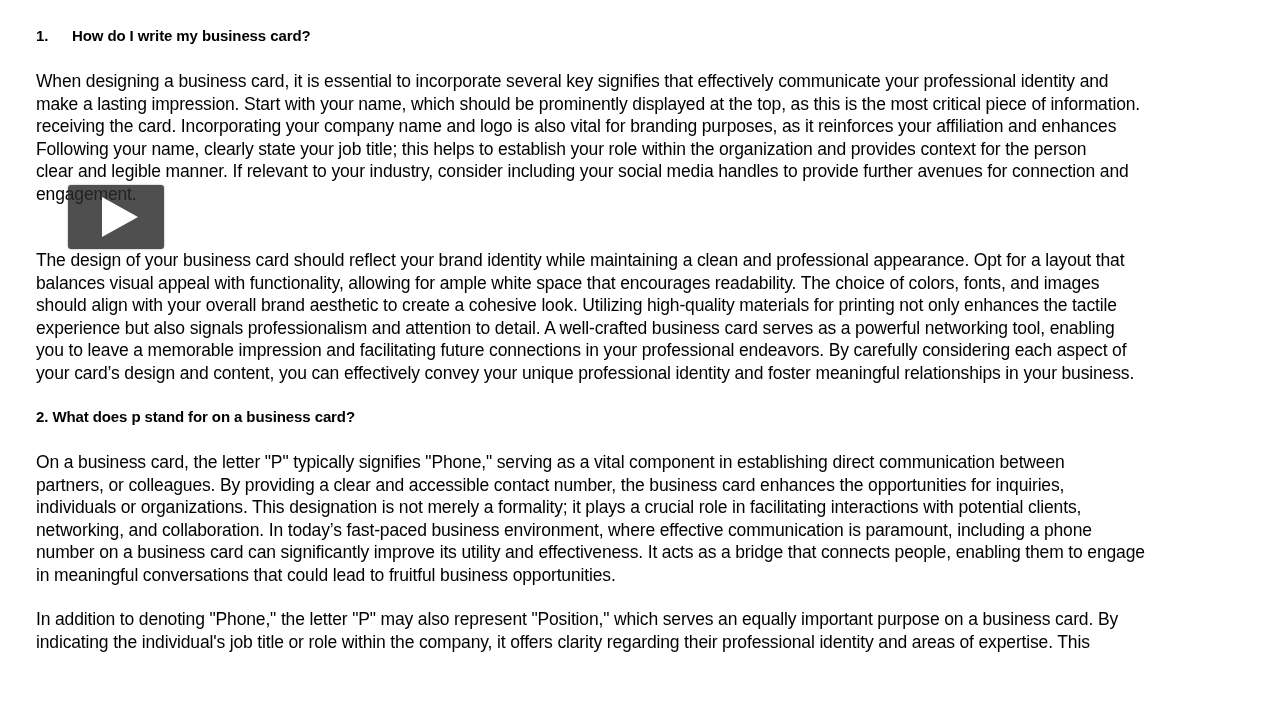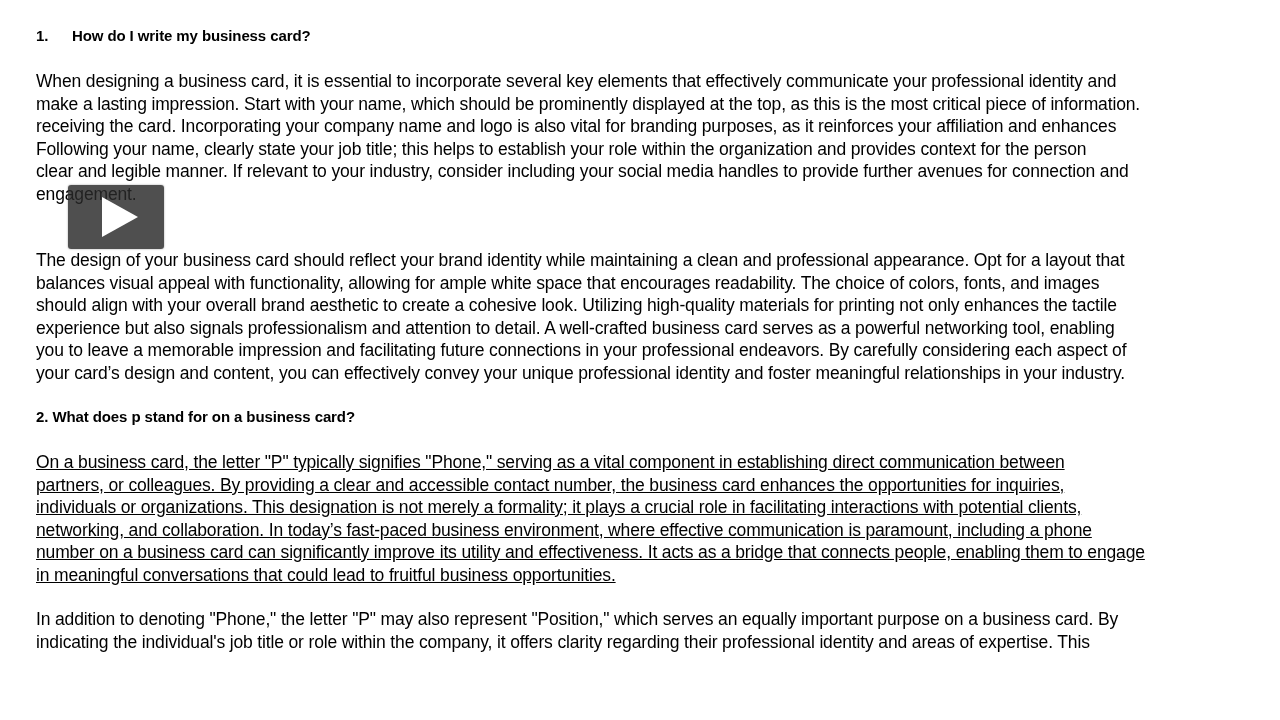--- a/index.html
+++ b/index.html
@@ -65,42 +65,42 @@
 </head>
 <body>
 
 <div class="page">
 
   <div class="heading" style="top:25px;">
     <span class="num">1.</span><span>How do I write my business card?</span>
   </div>
 
   <div class="para" style="top:70px;">
-    <span class="line">When designing a business card, it is essential to incorporate several key elements that effectively communicate your professional identity and</span>
+    <span class="line">When designing a business card, it is essential to incorporate several key signifies that effectively communicate your professional identity and</span>
     <span class="line">make a lasting impression. Start with your name, which should be prominently displayed at the top, as this is the most critical piece of information.</span>
     <span class="line">receiving the card. Incorporating your company name and logo is also vital for branding purposes, as it reinforces your affiliation and enhances</span>
     <span class="line">Following your name, clearly state your job title; this helps to establish your role within the organization and provides context for the person</span>
     <span class="line">clear and legible manner. If relevant to your industry, consider including your social media handles to provide further avenues for connection and</span>
     <span class="line">engagement.</span>
   </div>
 
   <div class="para" style="top:249px;">
     <span class="line">The design of your business card should reflect your brand identity while maintaining a clean and professional appearance. Opt for a layout that</span>
     <span class="line">balances visual appeal with functionality, allowing for ample white space that encourages readability. The choice of colors, fonts, and images</span>
     <span class="line">should align with your overall brand aesthetic to create a cohesive look. Utilizing high-quality materials for printing not only enhances the tactile</span>
     <span class="line">experience but also signals professionalism and attention to detail. A well-crafted business card serves as a powerful networking tool, enabling</span>
     <span class="line">you to leave a memorable impression and facilitating future connections in your professional endeavors. By carefully considering each aspect of</span>
-    <span class="line">your card’s design and content, you can effectively convey your unique professional identity and foster meaningful relationships in your industry.</span>
+    <span class="line">your card’s design and content, you can effectively convey your unique professional identity and foster meaningful relationships in your business.</span>
   </div>
 
   <div class="heading" style="top:406px;">
     <span>2. What does p stand for on a business card?</span>
   </div>
 
-  <div class="para" style="top:451px;text-decoration:underline;">
+  <div class="para" style="top:451px;">
     <span class="line">On a business card, the letter "P" typically signifies "Phone," serving as a vital component in establishing direct communication between</span>
     <span class="line">partners, or colleagues. By providing a clear and accessible contact number, the business card enhances the opportunities for inquiries,</span>
     <span class="line">individuals or organizations. This designation is not merely a formality; it plays a crucial role in facilitating interactions with potential clients,</span>
     <span class="line">networking, and collaboration. In today’s fast-paced business environment, where effective communication is paramount, including a phone</span>
     <span class="line">number on a business card can significantly improve its utility and effectiveness. It acts as a bridge that connects people, enabling them to engage</span>
     <span class="line">in meaningful conversations that could lead to fruitful business opportunities.</span>
   </div>
 
   <div class="para" style="top:608px;">
     <span class="line">In addition to denoting "Phone," the letter "P" may also represent "Position," which serves an equally important purpose on a business card. By</span>

